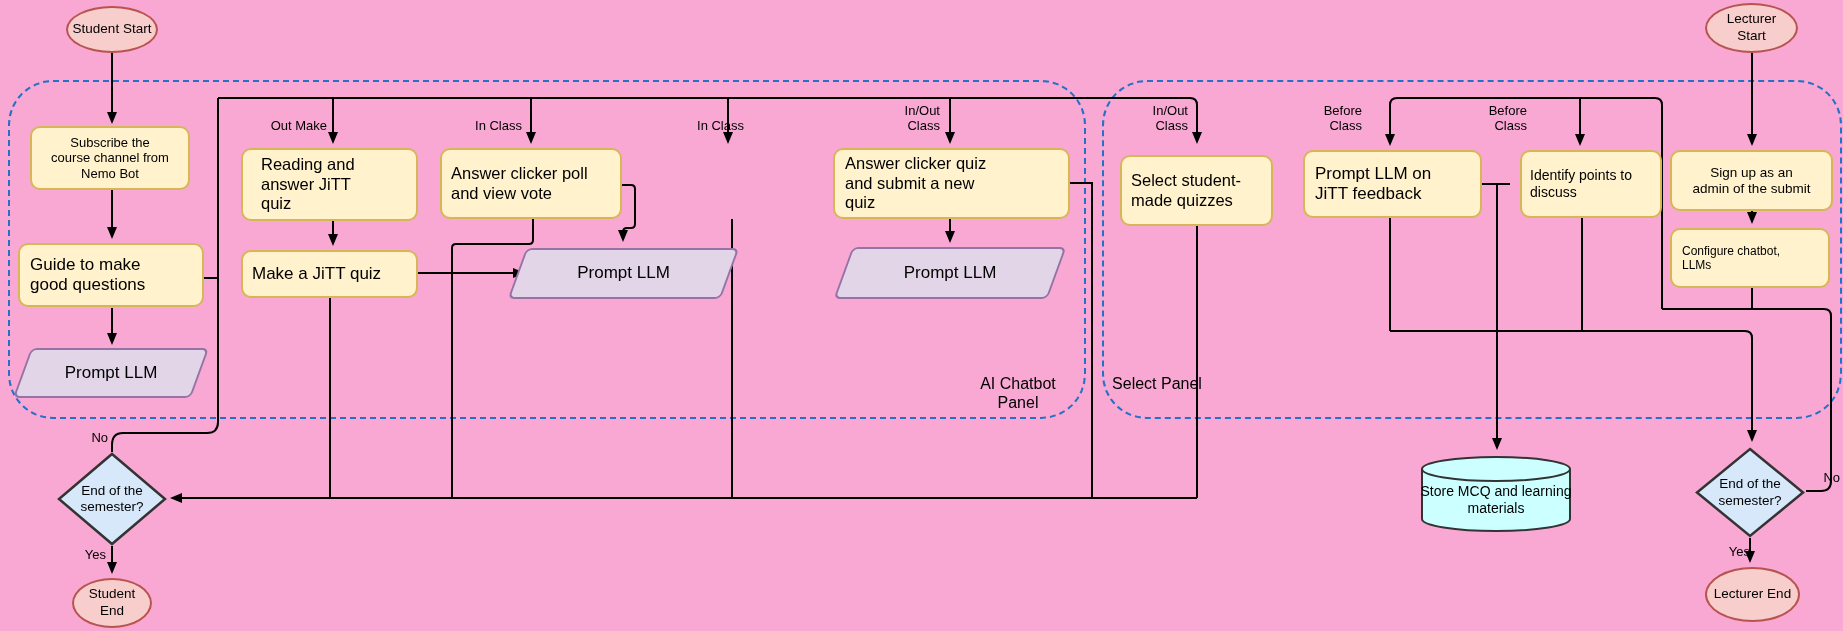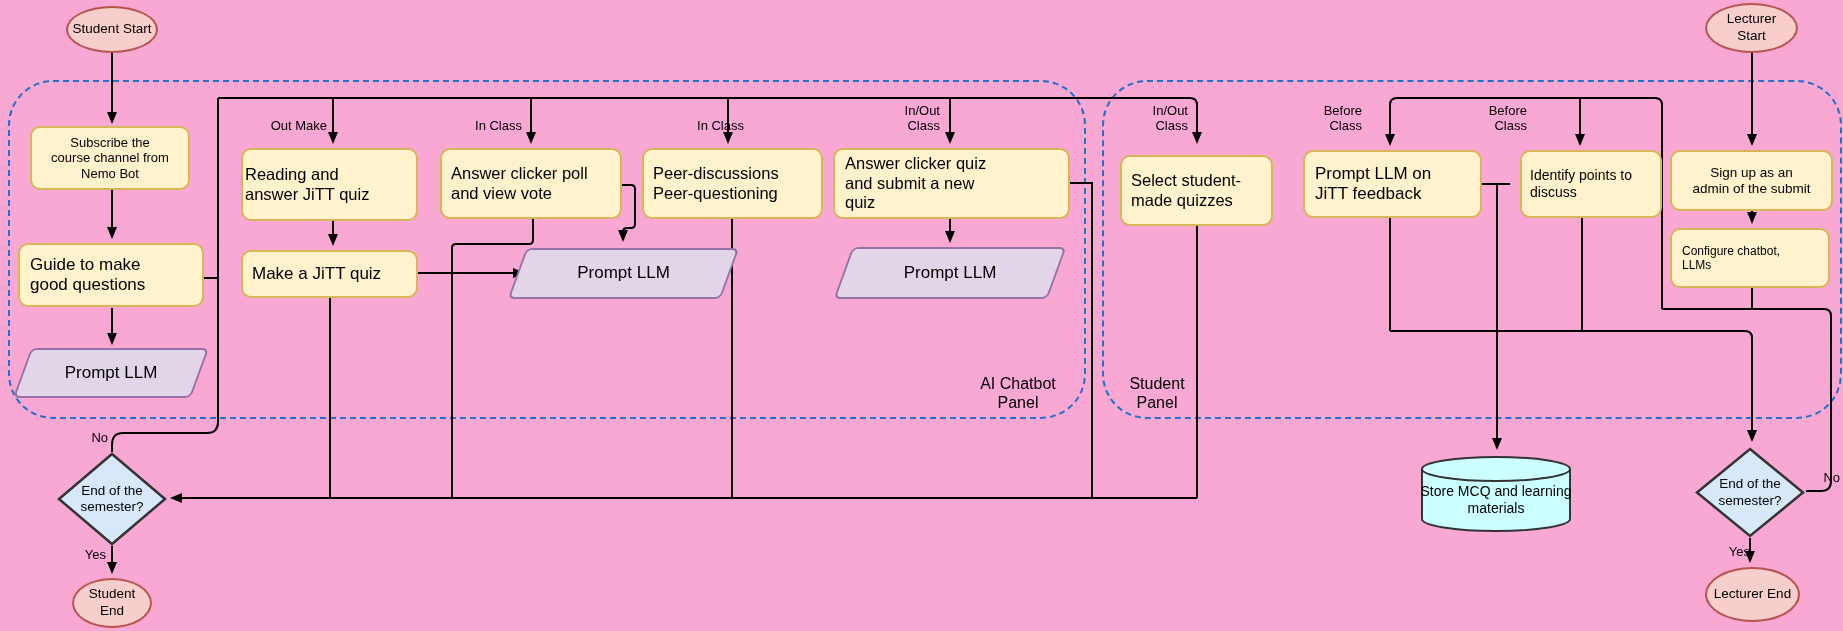--- a/index.html
+++ b/index.html
@@ -96,31 +96,28 @@
     <span>Subscribe the course channel from Nemo Bot</span>
   </div>
   <div class="node process" style="left:18px;top:243px;width:186px;height:64px;font-size:17px;padding:4px 36px 4px 10px">
     <span>Guide to make good questions</span>
   </div>
   <div class="node io" style="left:22px;top:348px;width:178px;height:50px">
     <i class="skew"></i>
     <span>Prompt LLM</span>
   </div>
 
-  <div class="node process" style="left:241px;top:148px;width:177px;height:73px;padding:4px 38px 4px 2px">
+  <div class="node process" style="left:241px;top:148px;width:177px;height:73px;padding:4px 38px 4px 18px">
     <span>Reading and answer JiTT quiz</span>
   </div>
   <div class="node process" style="left:241px;top:250px;width:177px;height:48px;font-size:17px">
     <span>Make a JiTT quiz</span>
   </div>
   <div class="node process" style="left:440px;top:148px;width:182px;height:71px;padding:4px 26px 4px 9px">
     <span>Answer clicker poll and view vote</span>
-  </div>
-  <div class="node process" style="left:642px;top:148px;width:181px;height:71px;padding:4px 12px 4px 9px">
-    <span>Peer-discussions Peer-questioning</span>
   </div>
   <div class="node io" style="left:517px;top:248px;width:213px;height:51px">
     <i class="skew"></i>
     <span>Prompt LLM</span>
   </div>
   <div class="node process" style="left:833px;top:148px;width:237px;height:71px;padding:4px 60px 4px 10px">
     <span>Answer clicker quiz and submit a new quiz</span>
   </div>
   <div class="node io" style="left:843px;top:247px;width:214px;height:52px">
     <i class="skew"></i>
@@ -170,15 +167,15 @@
   <div class="elabel" style="left:878px;top:104px;width:62px">In/Out Class</div>
   <div class="elabel" style="left:1126px;top:104px;width:62px">In/Out Class</div>
   <div class="elabel" style="left:1300px;top:104px;width:62px">Before Class</div>
   <div class="elabel" style="left:1465px;top:104px;width:62px">Before Class</div>
   <div class="elabel" style="left:72px;top:431px;width:36px">No</div>
   <div class="elabel" style="left:66px;top:548px;width:40px">Yes</div>
   <div class="elabel" style="left:1806px;top:471px;width:34px">No</div>
   <div class="elabel" style="left:1710px;top:545px;width:40px">Yes</div>
 
   <div class="plabel" style="left:968px;top:374px;width:100px">AI Chatbot Panel</div>
-  <div class="plabel" style="left:1112px;top:374px;width:90px">Student Panel</div>
+  <div class="plabel" style="left:1112px;top:374px;width:90px">Select Panel</div>
 
 </div>
 
 </body></html>

